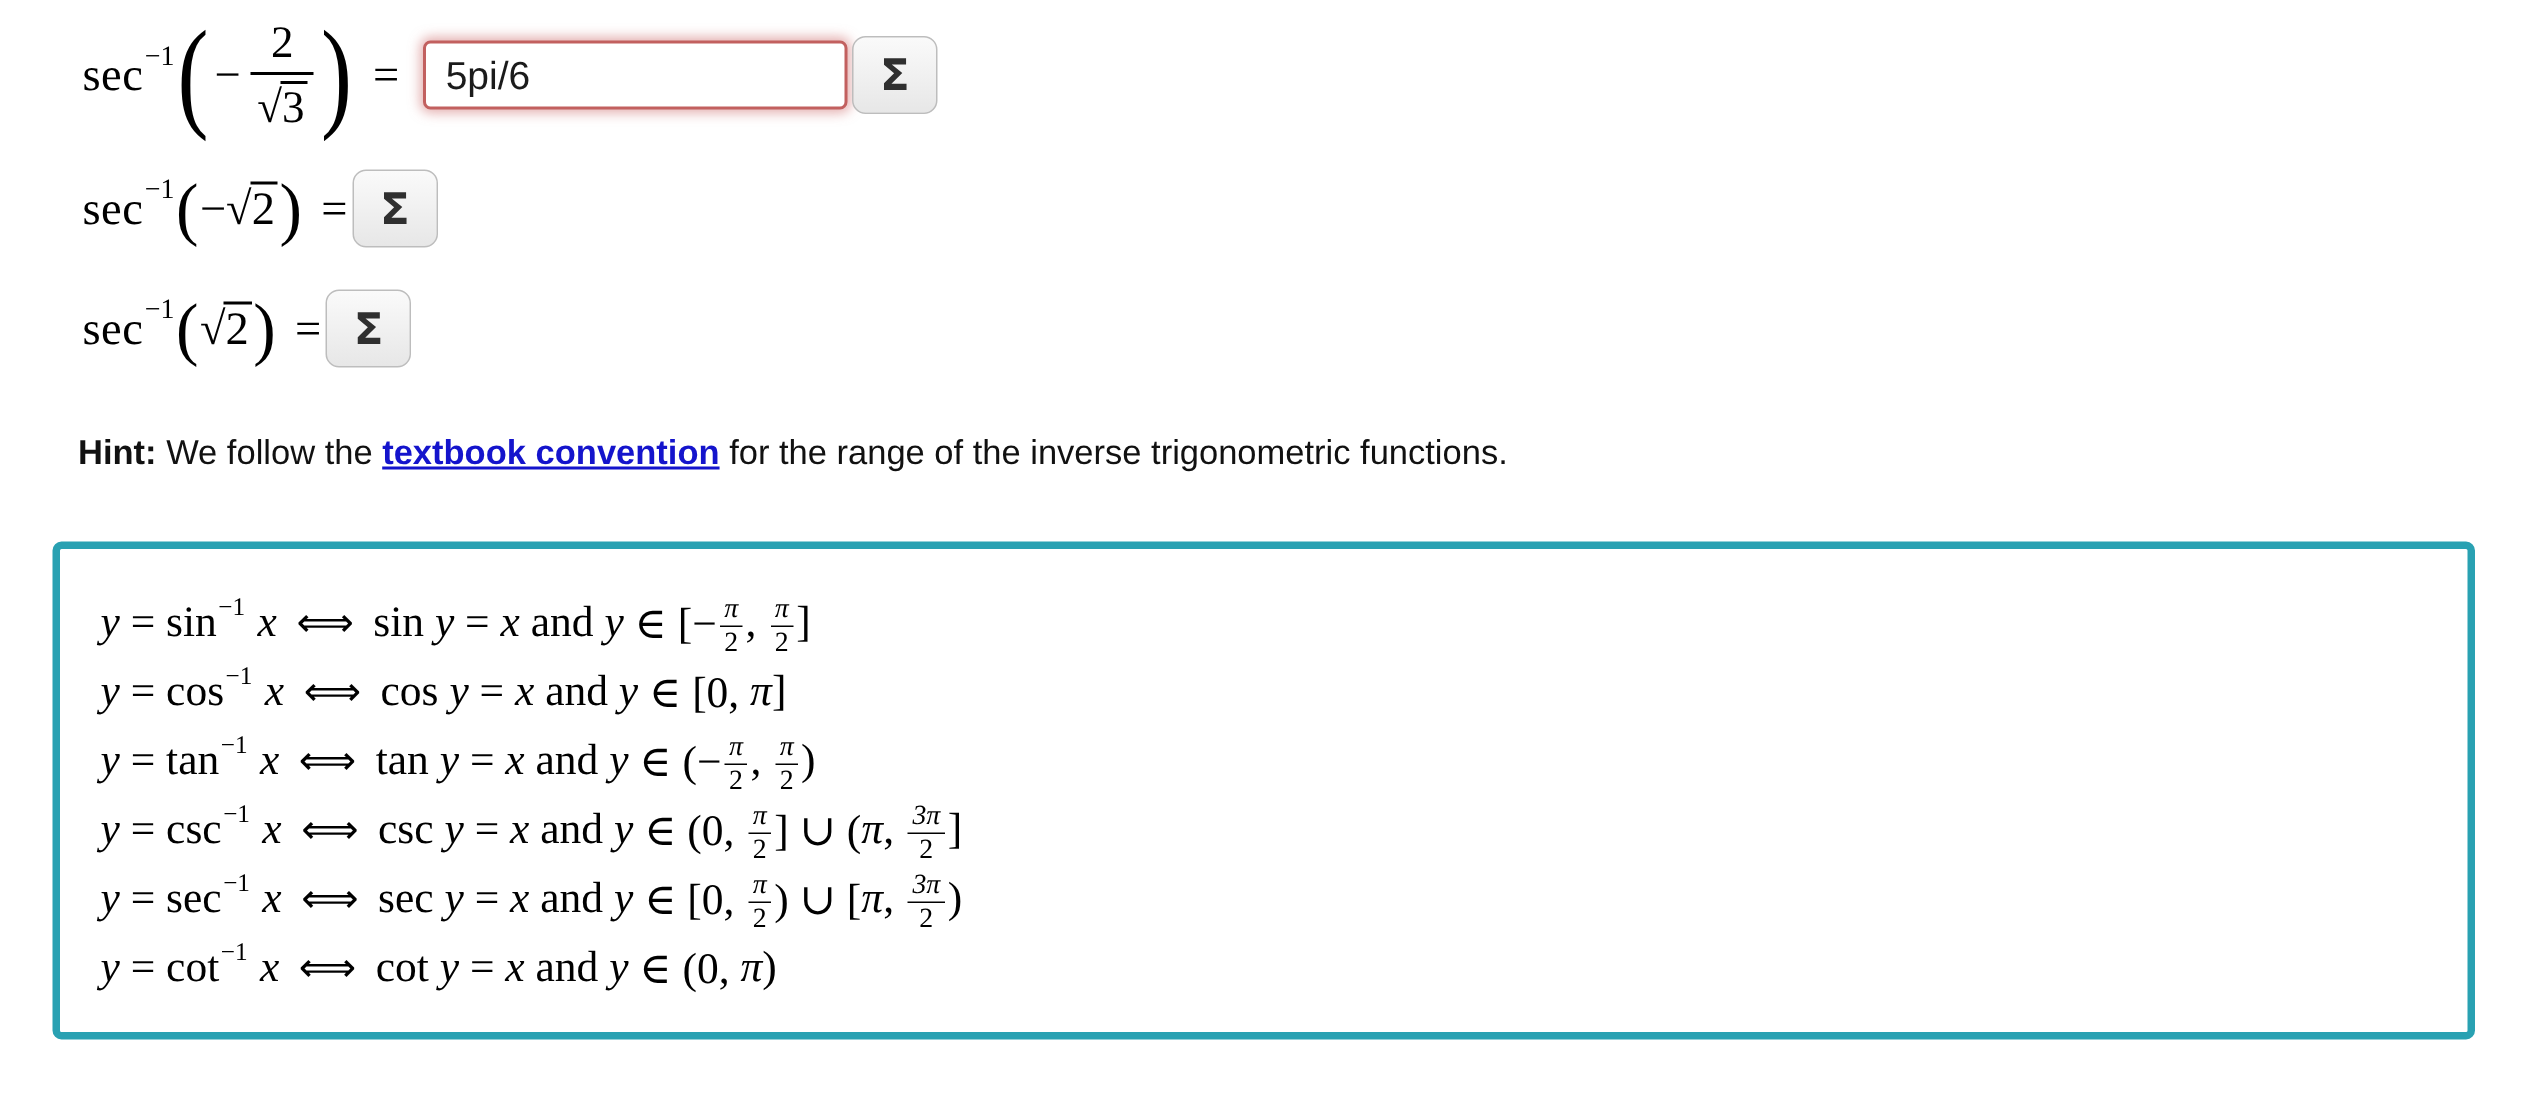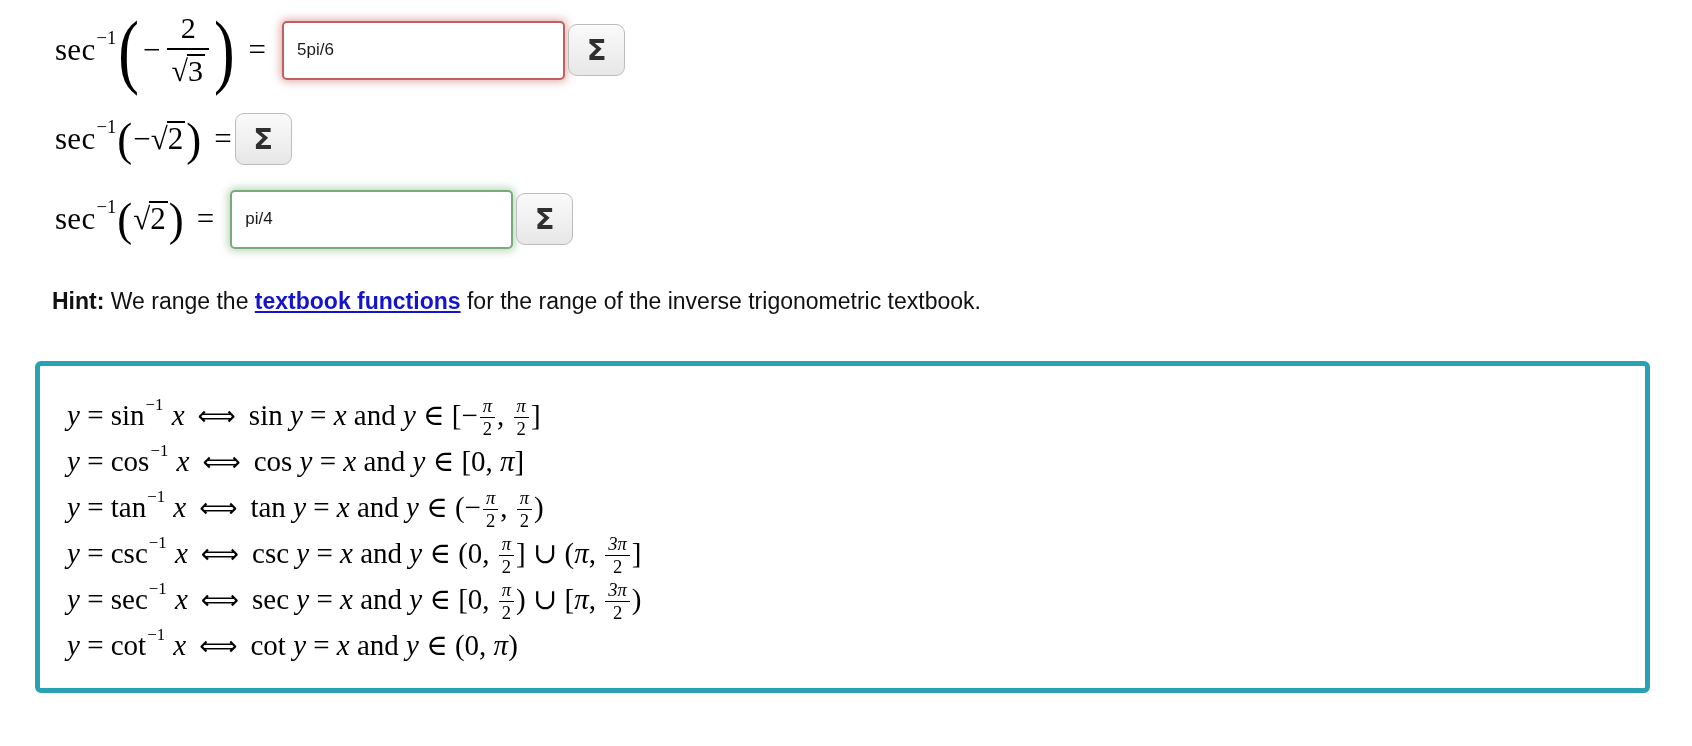--- a/index.html
+++ b/index.html
@@ -22,22 +22,22 @@
   .pminus{margin:0 4px 0 2px;}
   .bfrac{display:inline-flex;flex-direction:column;text-align:center;vertical-align:middle;
          font-size:.97em;line-height:1.05;margin:0 3px;}
   .bfrac .bnum{padding:0 6px 3px;}
   .bfrac .bden{border-top:2px solid #000;padding:4px 4px 0;}
   .sqrtwrap{white-space:nowrap;}
   .rsym{letter-spacing:-1px;}
   .rad{display:inline-block;border-top:2px solid #000;line-height:1.05;padding:0 2px 0 1px;}
   .eq{font-size:31px;margin-left:12px;}
 
-  .answer{width:283px;height:59px;margin-left:16px;border-radius:5px;
-          font-family:"Liberation Sans","DejaVu Sans",sans-serif;font-size:17px;
+  .answer{width:283px;height:46px;margin-left:16px;border-radius:5px;
+          font-family:"Liberation Sans","DejaVu Sans",sans-serif;font-size:26px;
           padding:0 0 0 13px;color:#1b1b1b;outline:none;box-sizing:border-box;background:#fff;}
   .answer[data-status="incorrect"]{border:2px solid #c2605f;box-shadow:0 0 8px 2px rgba(205,110,110,.55);}
   .answer[data-status="correct"]{border:2px solid #79ab79;box-shadow:0 0 8px 2px rgba(128,176,128,.55);}
 
   .sigma{width:57px;height:52px;margin-left:3px;border:1px solid #bdbdbd;border-radius:9px;
          background:linear-gradient(#fafafa,#e7e7e7);color:#2f2f2f;
          font-family:"DejaVu Sans","Liberation Sans",sans-serif;font-size:29px;font-weight:bold;
          cursor:pointer;line-height:1;}
 
   
@@ -96,27 +96,26 @@
 
   <div class="prob-row row3">
     <span class="expr">
         <span class="fn">sec</span>
         <span class="mexp">−1</span>
         <span class="medp">(</span>
         <span class="sqrtwrap"><span class="rsym">√</span><span class="rad">2</span></span>
         <span class="medp">)</span>
       </span>
     <span class="eq">=</span>
-    <input class="answer" type="text" value="pi/4" data-status="correct" style="">
     <button class="sigma">Σ</button>
   </div>
 
 </div>
 
-<p class="hint"><span class="hl">Hint:</span><span> We range the </span><a class="tb-link" href="#">textbook functions</a><span> for the range of the inverse trigonometric textbook.</span></p>
+<p class="hint"><span class="hl">Hint:</span><span> We follow the </span><a class="tb-link" href="#">textbook convention</a><span> for the range of the inverse trigonometric functions.</span></p>
 
 <div class="conv-box">
   <div class="conv-line"><span class="mit">y</span><span class="mro"> = </span><span class="mro">sin</span><span class="msup">−1</span><span class="mit"> x</span><span class="mar">⟺</span><span class="mro">sin </span><span class="mit">y</span><span class="mro"> = </span><span class="mit">x</span><span class="mro"> and </span><span class="mit">y</span><span class="mro"> ∈ [−</span><span class="frac"><span class="fnum">π</span><span class="fden">2</span></span><span class="mro">, </span><span class="frac"><span class="fnum">π</span><span class="fden">2</span></span><span class="mro">]</span></div>
   <div class="conv-line"><span class="mit">y</span><span class="mro"> = </span><span class="mro">cos</span><span class="msup">−1</span><span class="mit"> x</span><span class="mar">⟺</span><span class="mro">cos </span><span class="mit">y</span><span class="mro"> = </span><span class="mit">x</span><span class="mro"> and </span><span class="mit">y</span><span class="mro"> ∈ [0, </span><span class="mit">π</span><span class="mro">]</span></div>
   <div class="conv-line"><span class="mit">y</span><span class="mro"> = </span><span class="mro">tan</span><span class="msup">−1</span><span class="mit"> x</span><span class="mar">⟺</span><span class="mro">tan </span><span class="mit">y</span><span class="mro"> = </span><span class="mit">x</span><span class="mro"> and </span><span class="mit">y</span><span class="mro"> ∈ (−</span><span class="frac"><span class="fnum">π</span><span class="fden">2</span></span><span class="mro">, </span><span class="frac"><span class="fnum">π</span><span class="fden">2</span></span><span class="mro">)</span></div>
   <div class="conv-line"><span class="mit">y</span><span class="mro"> = </span><span class="mro">csc</span><span class="msup">−1</span><span class="mit"> x</span><span class="mar">⟺</span><span class="mro">csc </span><span class="mit">y</span><span class="mro"> = </span><span class="mit">x</span><span class="mro"> and </span><span class="mit">y</span><span class="mro"> ∈ (0, </span><span class="frac"><span class="fnum">π</span><span class="fden">2</span></span><span class="mro">] ∪ (</span><span class="mit">π</span><span class="mro">, </span><span class="frac"><span class="fnum">3π</span><span class="fden">2</span></span><span class="mro">]</span></div>
   <div class="conv-line"><span class="mit">y</span><span class="mro"> = </span><span class="mro">sec</span><span class="msup">−1</span><span class="mit"> x</span><span class="mar">⟺</span><span class="mro">sec </span><span class="mit">y</span><span class="mro"> = </span><span class="mit">x</span><span class="mro"> and </span><span class="mit">y</span><span class="mro"> ∈ [0, </span><span class="frac"><span class="fnum">π</span><span class="fden">2</span></span><span class="mro">) ∪ [</span><span class="mit">π</span><span class="mro">, </span><span class="frac"><span class="fnum">3π</span><span class="fden">2</span></span><span class="mro">)</span></div>
   <div class="conv-line"><span class="mit">y</span><span class="mro"> = </span><span class="mro">cot</span><span class="msup">−1</span><span class="mit"> x</span><span class="mar">⟺</span><span class="mro">cot </span><span class="mit">y</span><span class="mro"> = </span><span class="mit">x</span><span class="mro"> and </span><span class="mit">y</span><span class="mro"> ∈ (0, </span><span class="mit">π</span><span class="mro">)</span></div>
 </div>
 

